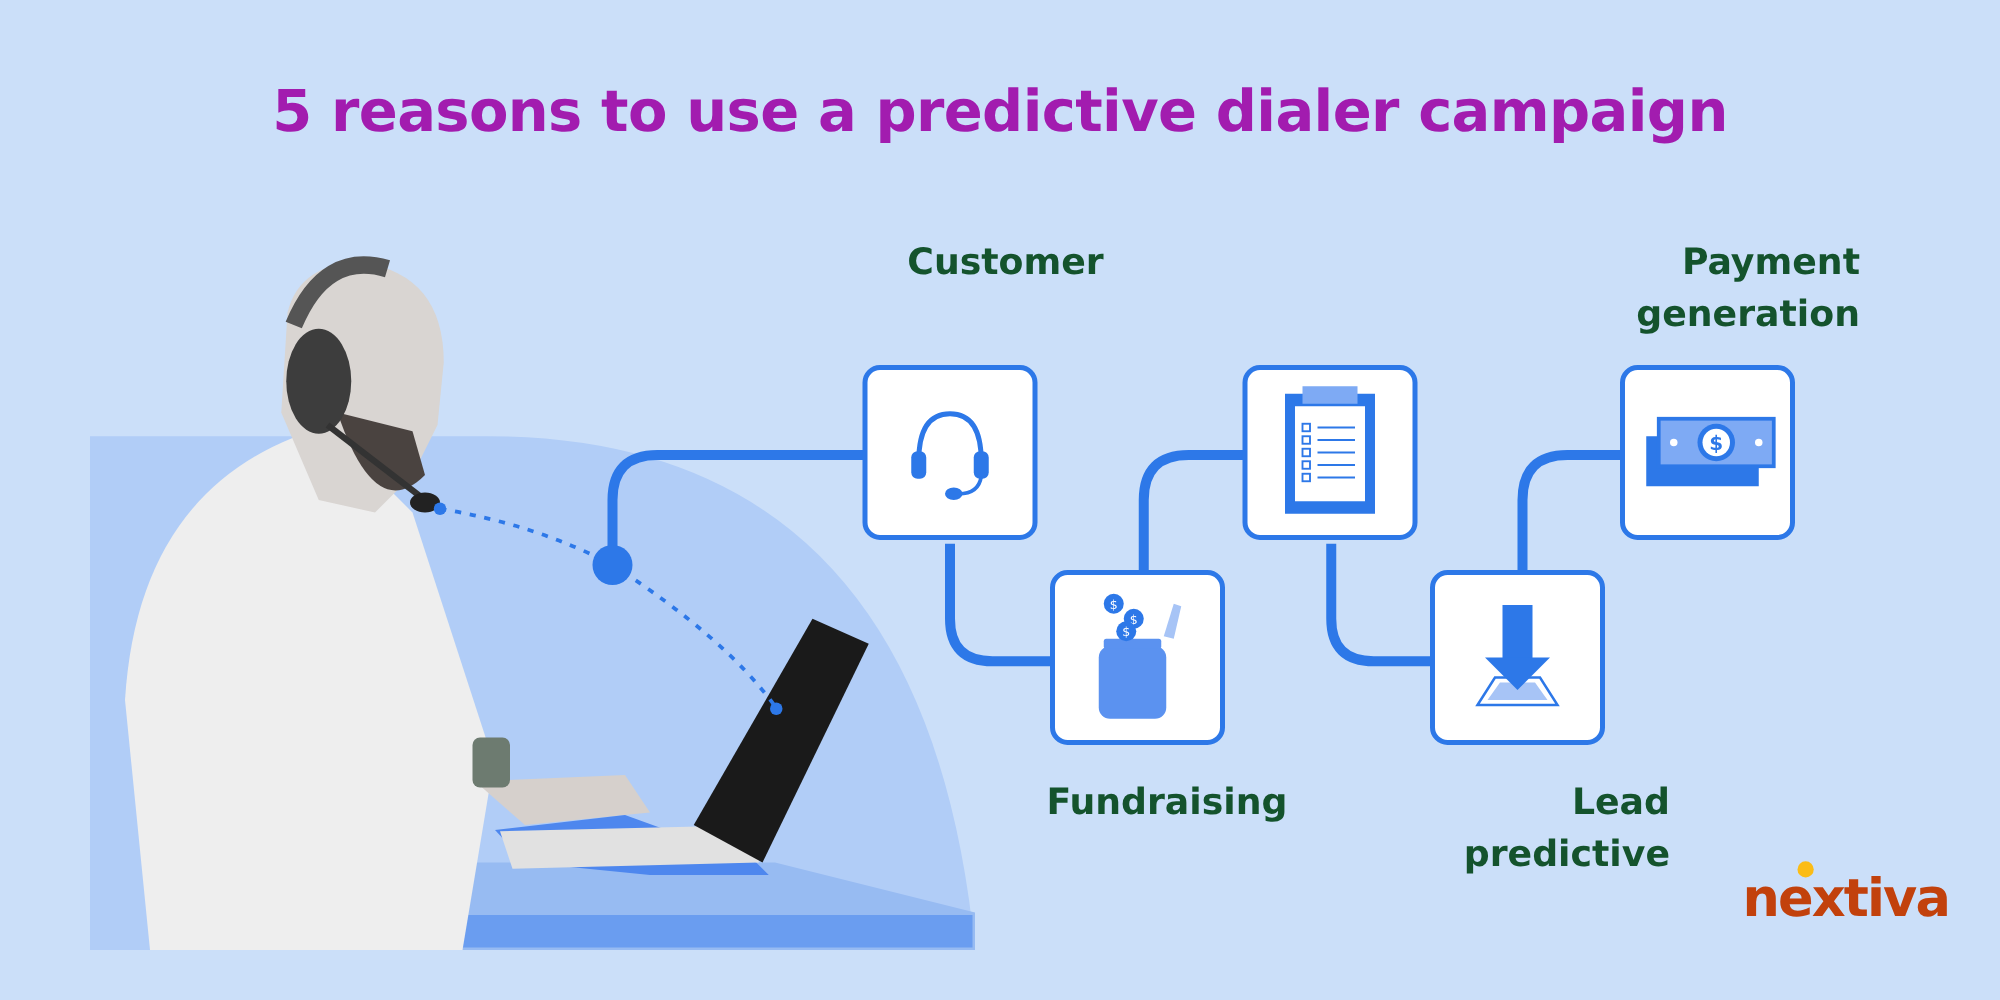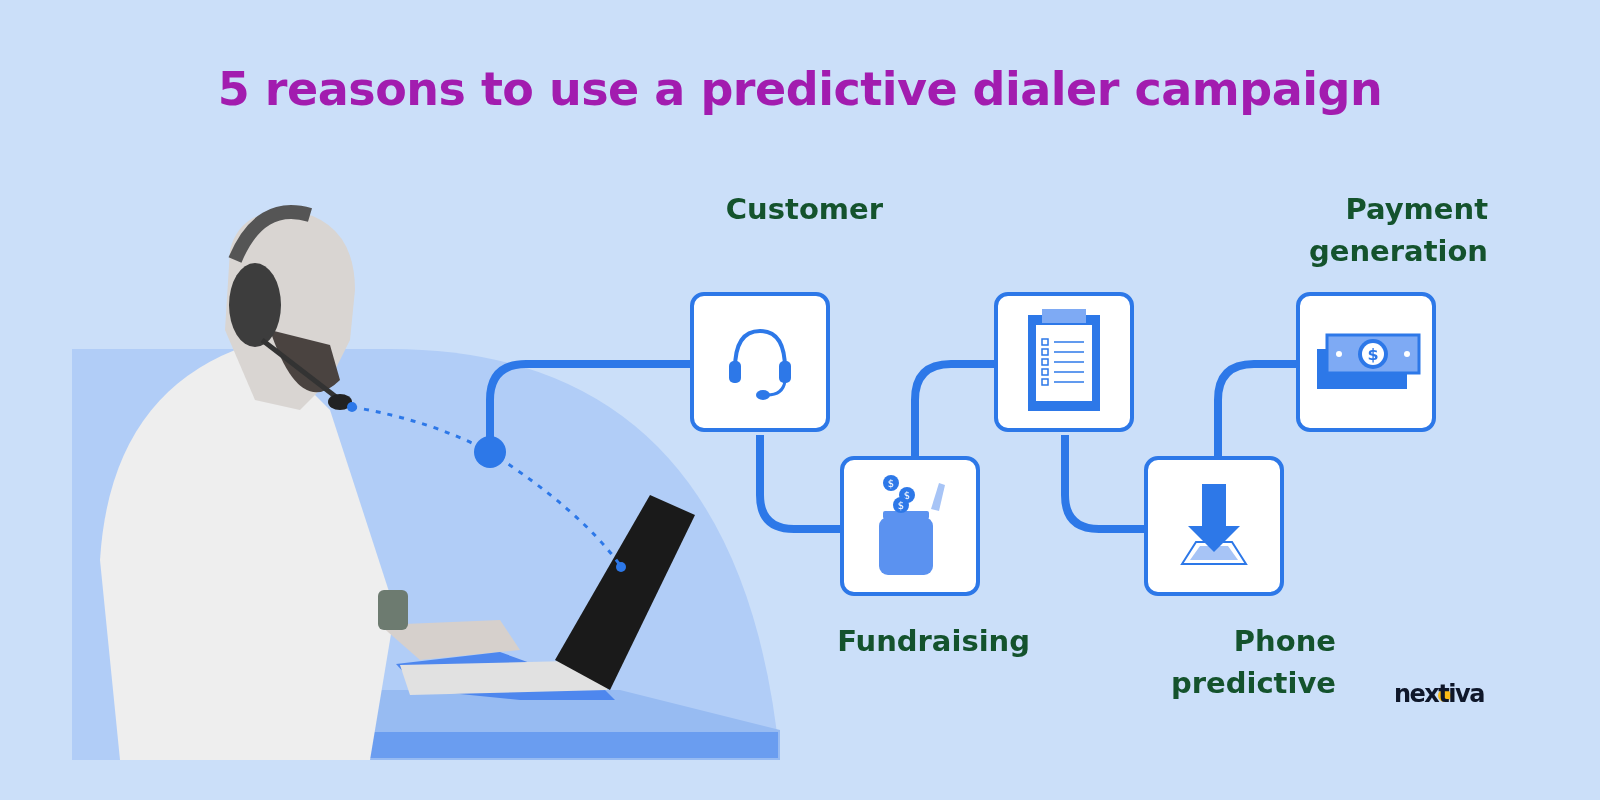--- a/index.html
+++ b/index.html
@@ -1,21 +1,21 @@
 <!DOCTYPE html>
 <html><head>
 <meta charset="utf-8">
 <style>
   html,body{margin:0;padding:0;}
   body{width:1600px;height:800px;overflow:hidden;background:#cbdff9;position:relative;font-family:"DejaVu Sans","Liberation Sans",sans-serif;}
   .title{position:absolute;left:0;top:62px;width:1600px;text-align:center;font-size:46px;font-weight:bold;color:#a21caf;letter-spacing:-0.5px;}
   .lbl{position:absolute;font-weight:bold;color:#14532d;font-size:29px;line-height:42px;text-align:right;}
   .box{position:absolute;width:140px;height:140px;background:#fff;border:4px solid #2d78e8;border-radius:14px;box-sizing:border-box;display:flex;align-items:center;justify-content:center;}
   svg.lines{position:absolute;left:0;top:0;}
-  .logo{position:absolute;left:1394px;top:680px;font-weight:bold;font-size:24px;color:#0f172a;letter-spacing:-1.5px;}
+  .logo{position:absolute;left:1394px;top:694px;font-weight:bold;font-size:42px;color:#c2410c;letter-spacing:-1.5px;}
   .logo-dot{position:absolute;left:1438px;top:689px;width:13px;height:13px;border-radius:50%;background:#fbbc16;}
 </style>
 </head>
 <body>
 
 <svg class="lines" width="1600" height="800">
 
   <path d="M72 349 L390 349 Q740 349 780 760 L72 760 Z" fill="#b1cdf7"></path>
 
   <polygon points="310,690 620,690 780,730 780,760 310,760" fill="#97bbf2"></polygon>
@@ -57,21 +57,21 @@
 
 <div class="lbl" style="left:643px;top:188px;width:240px;">
   <div>Customer</div>
 </div>
 <div class="lbl" style="left:800px;top:620px;width:230px;">
   <div>Fundraising</div>
 </div>
 <div class="lbl" style="left:946px;top:188px;width:240px;">
 </div>
 <div class="lbl" style="left:1096px;top:620px;width:240px;">
-  <div>Phone</div>
+  <div>Lead</div>
     <div>predictive</div>
 </div>
 <div class="lbl" style="left:1248px;top:188px;width:240px;">
   <div>Payment</div>
     <div>generation</div>
 </div>
 
 <div class="box" style="left:690px;top:292px;">
   <svg width="90" height="90" viewBox="0 0 90 90">
     <path d="M20 52 Q20 14 45 14 Q70 14 70 52" stroke="#2d78e8" stroke-width="4" fill="none"></path>

